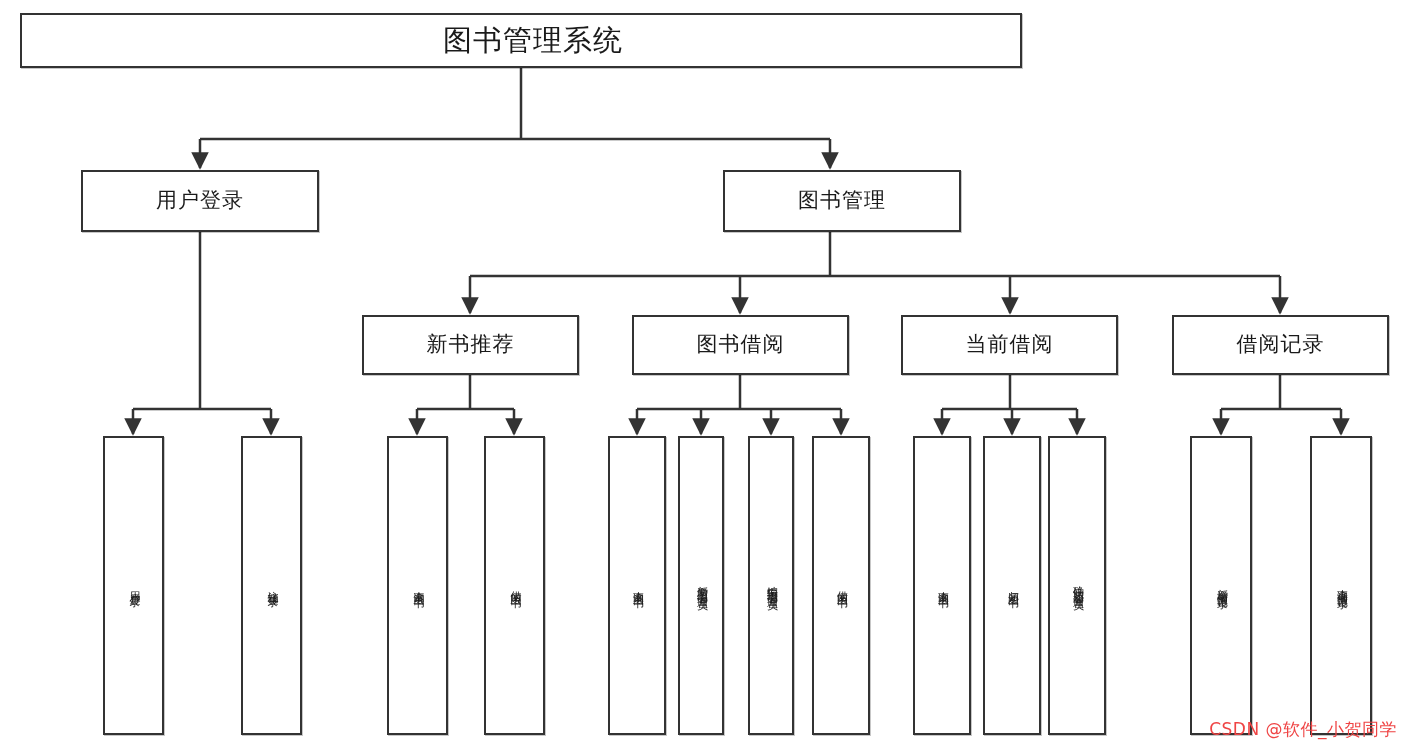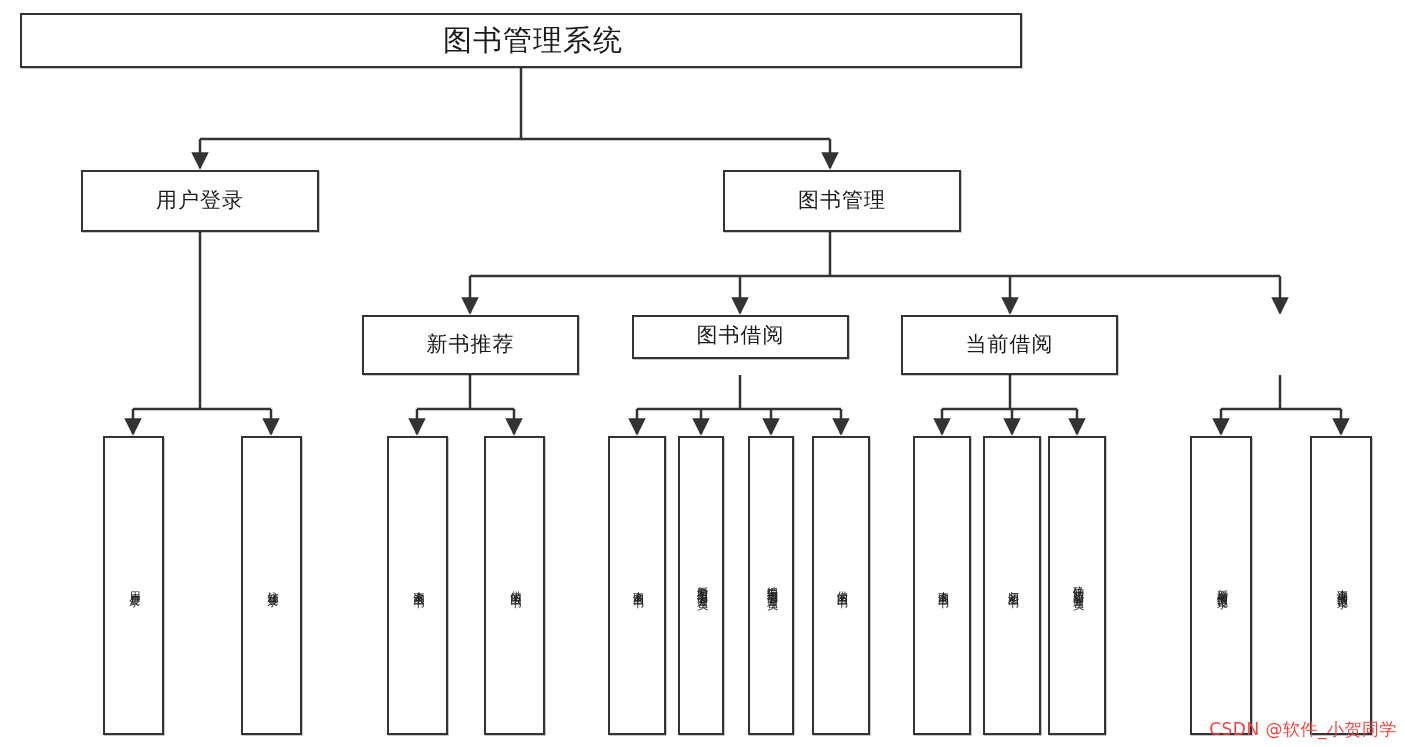--- a/index.html
+++ b/index.html
@@ -139,26 +139,29 @@
   <div class="node" id="node-l2-0" style="left: 81px; top: 170px; width: 238px; height: 62px;">
     <span class="node-label-h">用户登录</span>
   </div>
   <div class="node" id="node-l2-1" style="left: 711px; top: 170px; width: 238px; height: 62px; margin-left: 12px;">
     <span class="node-label-h">图书管理</span>
   </div>
 
   <div class="node" id="node-l3-0" style="left: 362px; top: 315px; width: 217px; height: 60px; padding-left: 10px;">
     <span class="node-label-h">新书推荐</span>
   </div>
-  <div class="node" id="node-l3-1" style="left: 632px; top: 315px; width: 217px; height: 44px; font-family: Liberation Mono, monospace;">
+  <div class="node" id="node-l3-1" style="left: 632px; top: 315px; width: 217px; height: 60px;">
     <span class="node-label-h">图书借阅</span>
   </div>
   <div class="node" id="node-l3-2" style="left: 901px; top: 315px; width: 217px; height: 60px;">
     <span class="node-label-h">当前借阅</span>
   </div>
+  <div class="node" id="node-l3-3" style="left: 1172px; top: 315px; width: 217px; height: 60px;">
+    <span class="node-label-h">借阅记录</span>
+  </div>
 
   <div class="node" id="node-leaf-0" style="left: 103px; top: 436px; width: 61px; height: 299px;">
     <span class="node-label-v" style="font-size: 11px;">用户登录</span>
   </div>
   <div class="node" id="node-leaf-1" style="left: 241px; top: 436px; width: 61px; height: 299px;">
     <span class="node-label-v" style="font-size: 11px;">注销登录</span>
   </div>
   <div class="node" id="node-leaf-2" style="left: 387px; top: 436px; width: 61px; height: 299px;">
     <span class="node-label-v" style="font-size: 11px;">查询图书</span>
   </div>

